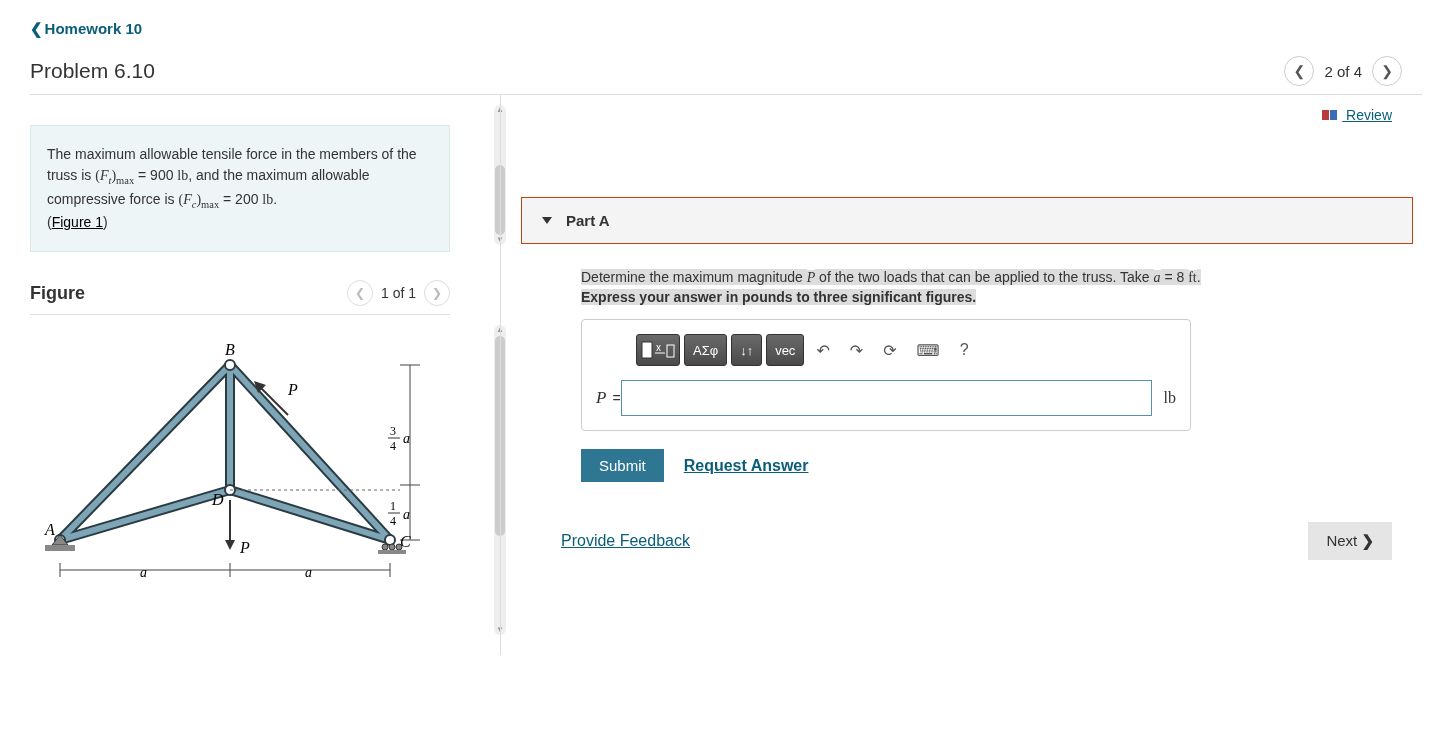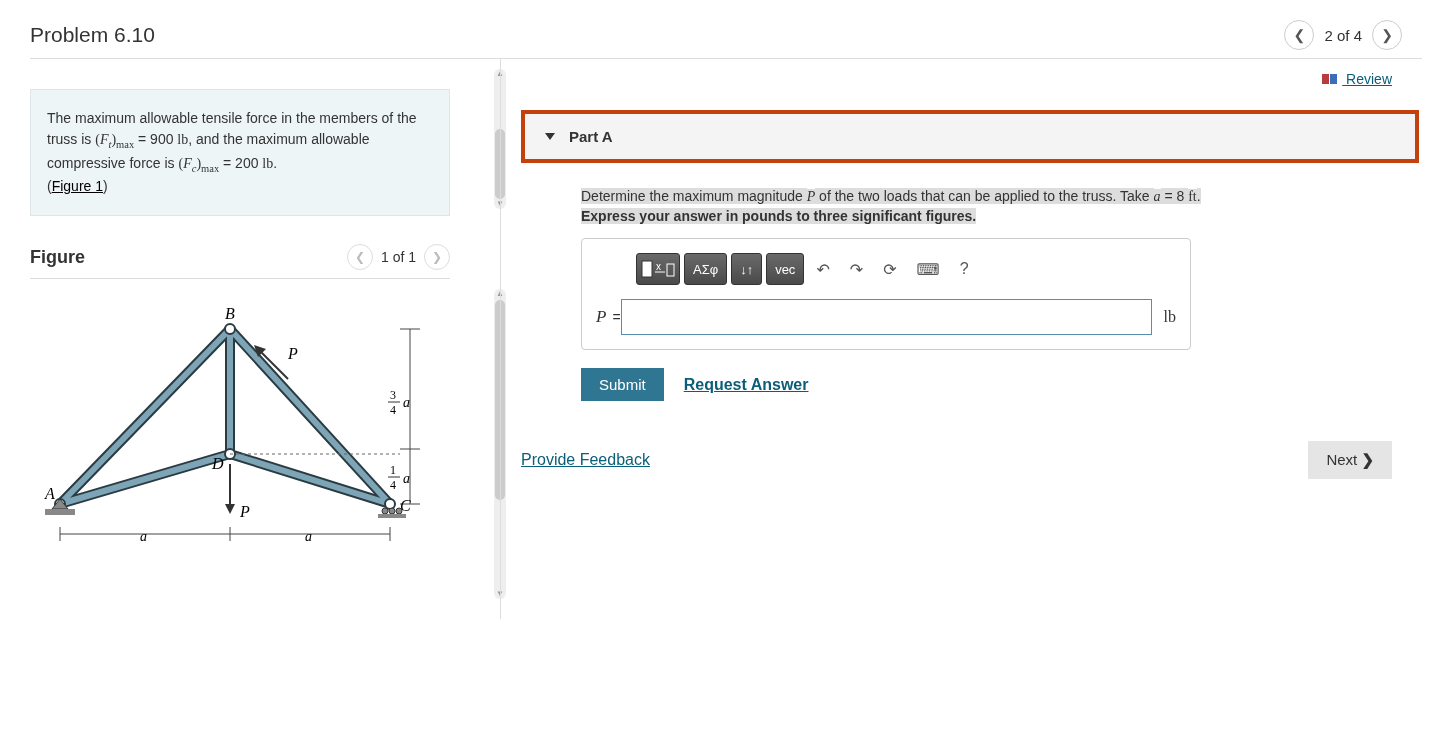--- a/index.html
+++ b/index.html
@@ -133,23 +133,23 @@
     text-decoration: underline;
     cursor: pointer;
     font-size: 14px;
   }
   .review-icon {
     display: inline-block;
     vertical-align: middle;
     margin-right: 4px;
   }
   .part-header {
-    margin-top: 51px;
+    margin-top: 102px;
     background: #f4f4f4;
-    border: 4px solid #c2410c;
+    border: 1px solid #c2410c;
     padding: 14px 20px;
     display: flex;
     align-items: center;
     width: 850px;
   }
   .part-caret {
     margin-right: 14px;
     display: inline-block;
     width: 0; height: 0;
     border-left: 5px solid transparent;
@@ -241,38 +241,42 @@
     justify-content: space-between;
     align-items: center;
     margin-top: 40px;
     padding-right: 30px;
   }
   .feedback-link {
     color: #0a5e7a;
     text-decoration: underline;
     cursor: pointer;
     font-size: 16px;
+    margin-left: 40px;
   }
   .next-btn {
     background: #e5e5e5;
     border: none;
     padding: 10px 18px;
     font-size: 15px;
     cursor: pointer;
     color: #333;
   }
   .serif-i { font-family: 'Times New Roman', serif; font-style: italic; }
   .serif { font-family: 'Times New Roman', serif; }
   .sub { font-size: 0.75em; vertical-align: sub; }
 </style>
 </head>
 <body>
 
 <div class="page">
 
+  <div class="breadcrumb">
+    <span class="breadcrumb-chevron">❮</span><span>Homework 10</span>
+  </div>
 
   <div class="title-row">
     <div class="problem-title">Problem 6.10</div>
     <div class="nav-right">
       <div class="circle-btn">❮</div>
       <div class="nav-count">2 of 4</div>
       <div class="circle-btn">❯</div>
     </div>
   </div>
 

